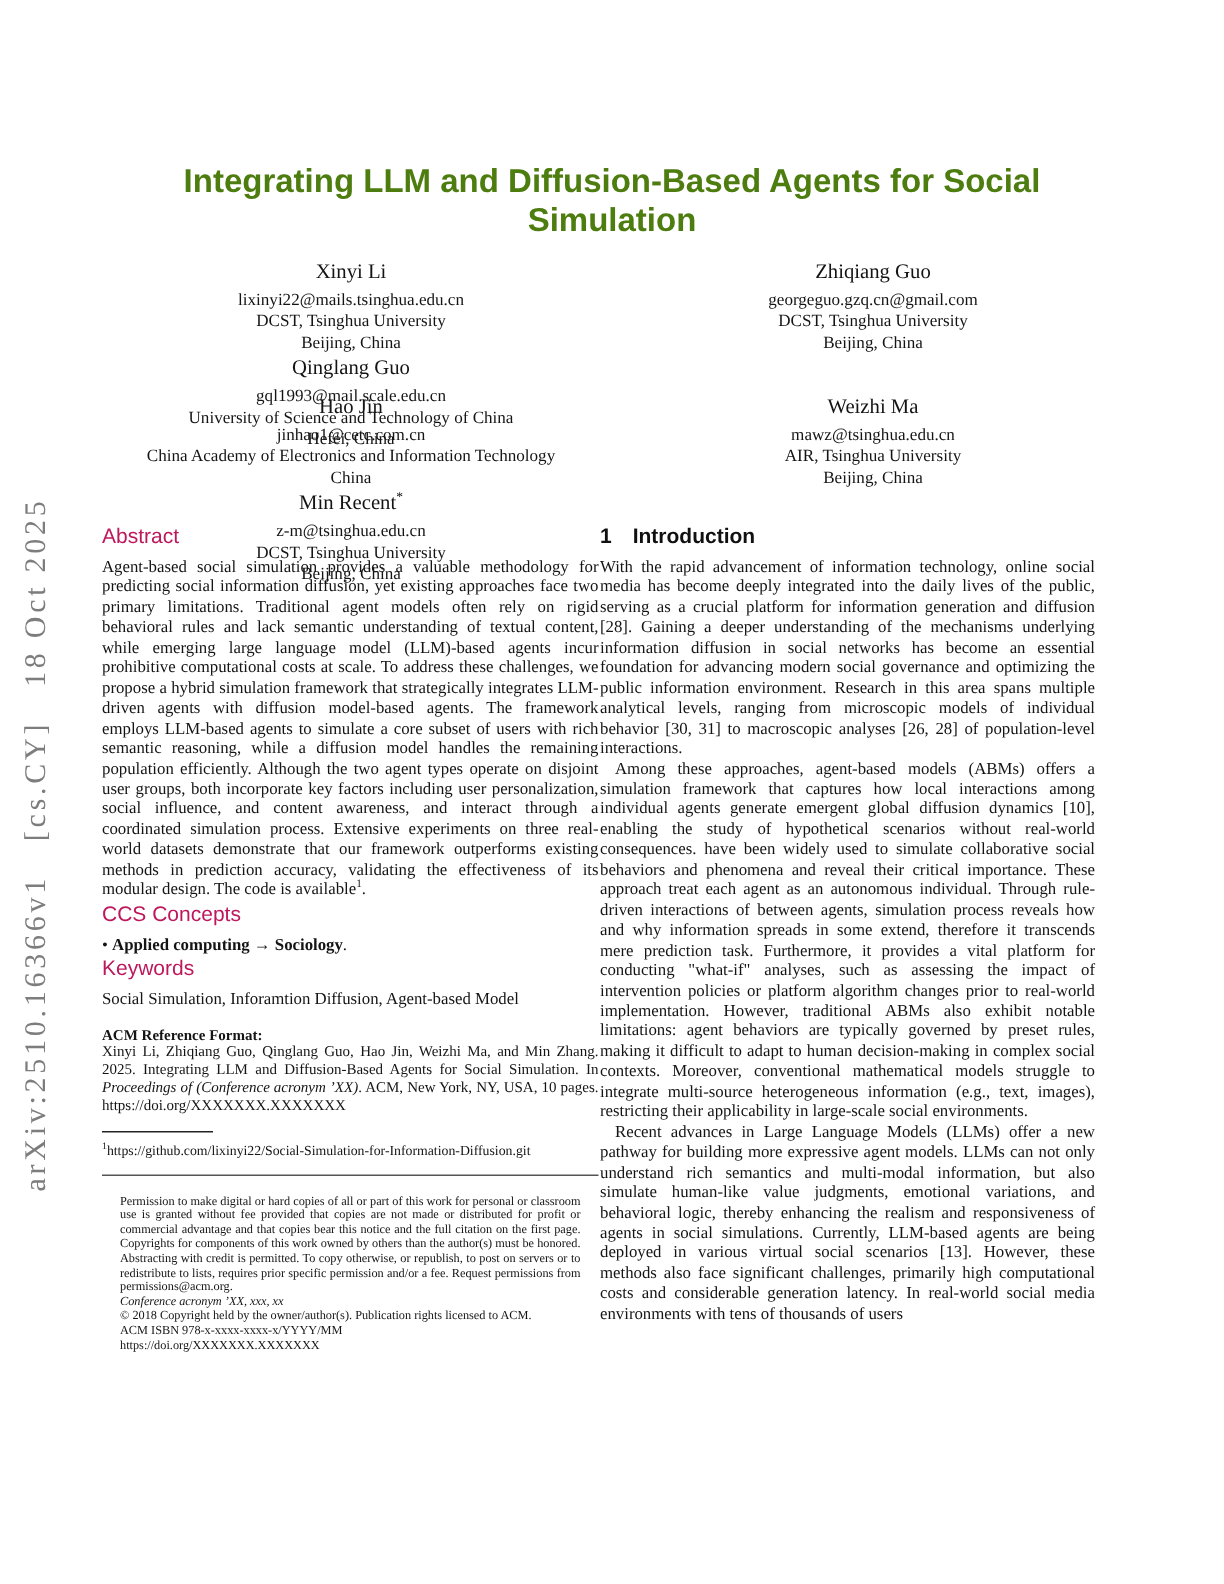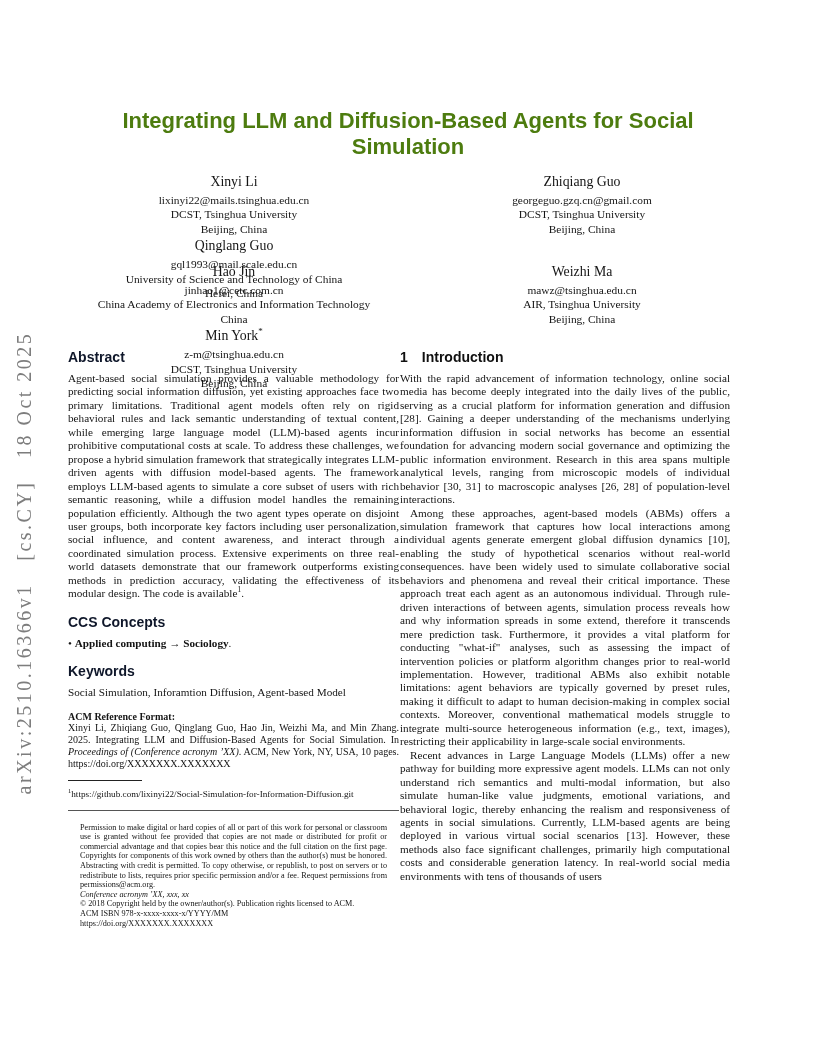--- a/index.html
+++ b/index.html
@@ -28,23 +28,23 @@
   .author { text-align:center; padding:0 6px; }
   .author .name { font-size:13.8px; margin-bottom:3px; }
   .author .name sup { font-size:9px; }
   .author .detail { font-size:11.4px; line-height:14.6px; }
   
   .col { position:absolute; top:349px; width:331px; }
   .col-left { left:68px; }
   .col-right { left:400px; width:330px; }
   .sec-heading {
     font-family:"Liberation Sans", sans-serif;
-    font-size:14px; font-weight:bold; margin:0 0 7px 0; color:#0f172a;
+    font-size:14px; font-weight:normal; margin:0 0 7px 0; color:#be185d;
   }
-  .mt { margin-top:13px; }
+  .mt { }
   .body-text {
     font-size:11.2px; line-height:13.45px; text-align:justify;
     margin:0; hyphens:auto;
   }
   .body-text sup { font-size:7.5px; line-height:0; }
   .indent { text-indent:10px; }
   .b { font-weight:bold; }
   .it { font-style:italic; }
   .ccs-line { margin-top:0; }
   
@@ -103,21 +103,21 @@
       <div class="detail">China Academy of Electronics and Information Technology</div>
       <div class="detail">China</div>
     </div>
     <div class="author">
       <div class="name"><span>Weizhi Ma</span><sup></sup></div>
       <div class="detail">mawz@tsinghua.edu.cn</div>
       <div class="detail">AIR, Tsinghua University</div>
       <div class="detail">Beijing, China</div>
     </div>
     <div class="author">
-      <div class="name"><span>Min York</span><sup>*</sup></div>
+      <div class="name"><span>Min Recent</span><sup>*</sup></div>
       <div class="detail">z-m@tsinghua.edu.cn</div>
       <div class="detail">DCST, Tsinghua University</div>
       <div class="detail">Beijing, China</div>
     </div>
   </div>
 
   <div class="col col-left">
     <h2 class="sec-heading">Abstract</h2>
     <p class="body-text"><span>Agent-based social simulation provides a valuable methodology for predicting social information diffusion, yet existing approaches face two primary limitations. Traditional agent models often rely on rigid behavioral rules and lack semantic understanding of textual content, while emerging large language model (LLM)-based agents incur prohibitive computational costs at scale. To address these challenges, we propose a hybrid simulation framework that strategically integrates LLM-driven agents with diffusion model-based agents. The framework employs LLM-based agents to simulate a core subset of users with rich semantic reasoning, while a diffusion model handles the remaining population efficiently. Although the two agent types operate on disjoint user groups, both incorporate key factors including user personalization, social influence, and content awareness, and interact through a coordinated simulation process. Extensive experiments on three real-world datasets demonstrate that our framework outperforms existing methods in prediction accuracy, validating the effectiveness of its modular design. The code is available</span><sup>1</sup><span>.</span></p>
 

